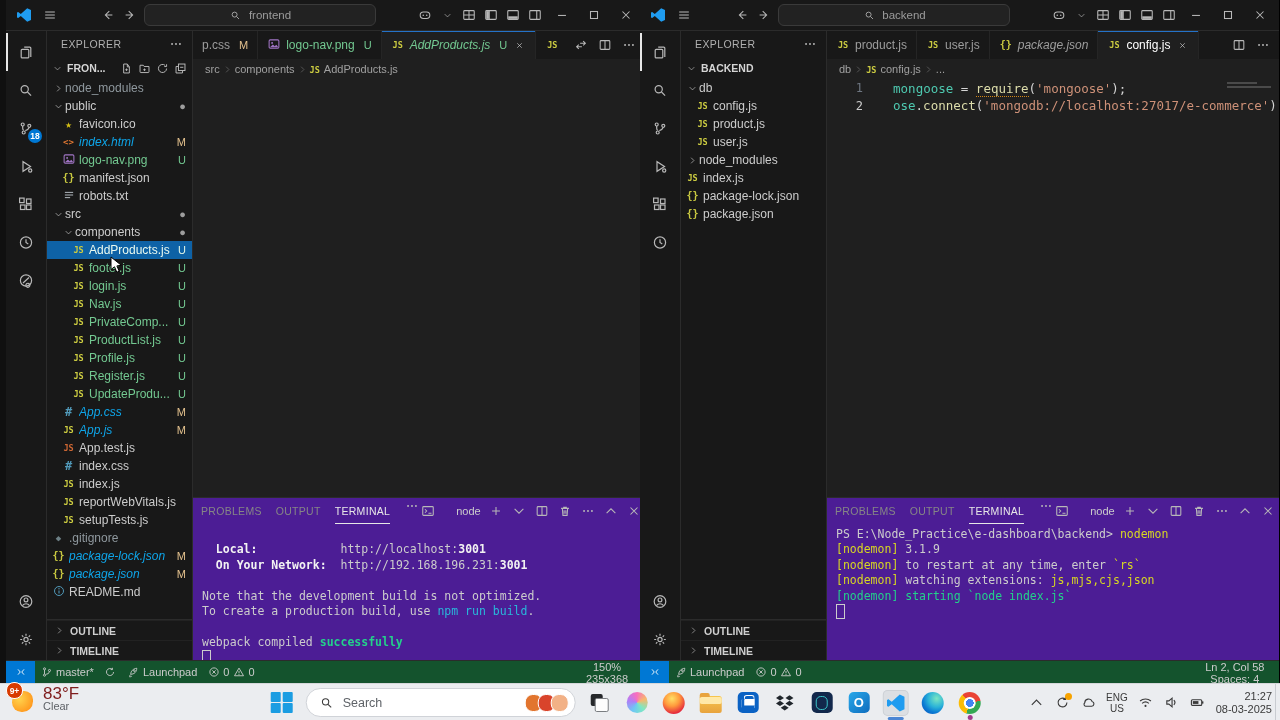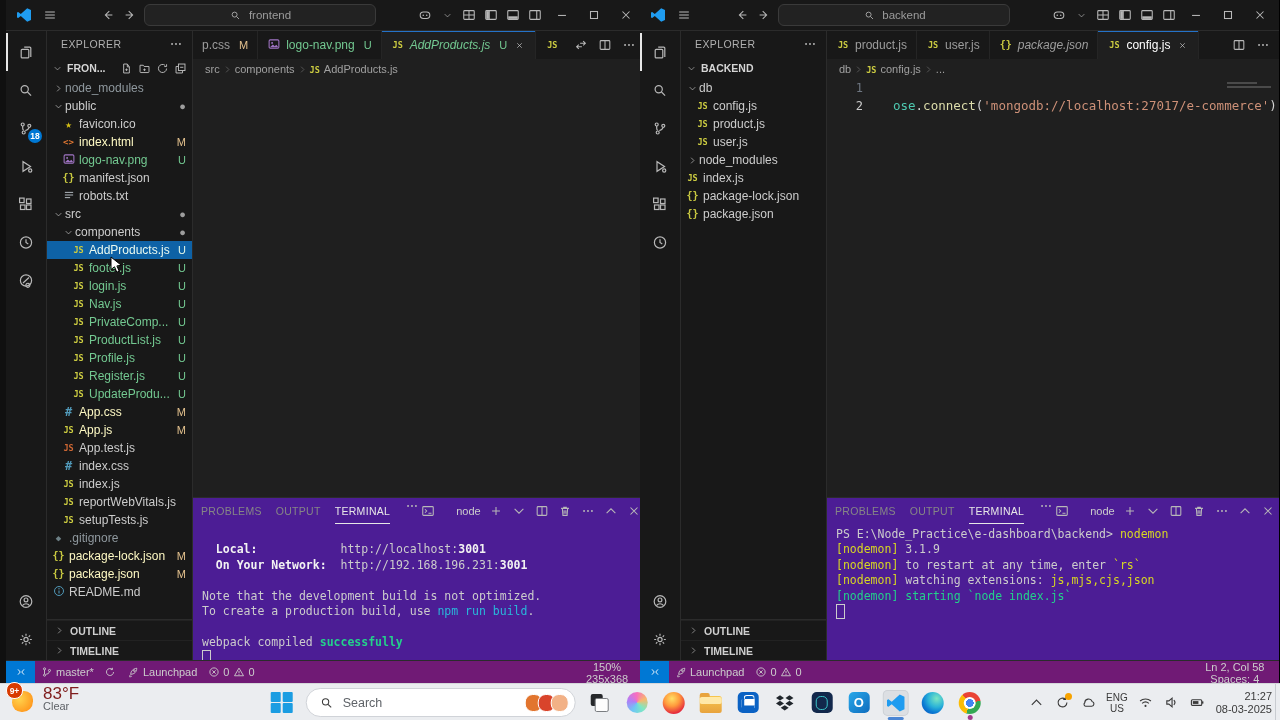--- a/index.html
+++ b/index.html
@@ -45,21 +45,21 @@
   .sbsec-title{flex:1;white-space:nowrap;overflow:hidden;}
   .sbsec-acts{display:flex;gap:2px;}
   .sbsec-acts .ticon svg{width:13px;height:13px;}
   .tree{flex:1 1 auto;overflow:hidden;font-size:12px;}
   .trow{height:18px;display:flex;align-items:center;padding-right:6px;cursor:pointer;white-space:nowrap;}
   .trow.sel{background:#0e62a6;color:#fff;}
   .twisty{width:14px;flex:0 0 14px;color:#c5c5c5;display:flex;align-items:center;justify-content:center;}
   .twisty svg{width:9px;height:9px;}
   .ficon{width:15px;flex:0 0 15px;display:flex;align-items:center;justify-content:center;margin-right:3px;}
   .flabel{flex:1;overflow:hidden;text-overflow:ellipsis;color:#cccccc;}
-  .c-new{color:#73c991;} .c-mod{color:#fef9c3;} .c-dim{color:#8f989e;} .trow.sel .flabel{color:#eafaf0;}
+  .c-new{color:#73c991;} .c-mod{color:#0ea5e9;font-style:italic;} .c-dim{color:#8f989e;} .trow.sel .flabel{color:#eafaf0;}
   .fbadge{margin-left:4px;font-size:11px;color:#9d9d9d;}
   .fbadge.b-new{color:#73c991;} .fbadge.b-mod{color:#e2c08d;} .trow.sel .fbadge{color:#dff5e8;}
   .gi{font-family:"DejaVu Sans Mono",monospace;font-weight:700;line-height:1;}
   .gi-js{color:#cbcb41;font-size:8.5px;} .gi-jstest{color:#cc6633;font-size:8.5px;}
   .gi-css{color:#519aba;font-size:12px;} .gi-html{color:#e37933;font-size:9px;}
   .gi-braces{color:#cbcb41;font-size:10px;} .gi-star{color:#d8c215;font-size:11px;}
   .gi-diamond{color:#6d8086;font-size:9px;}
   .sbbottom{flex:0 0 auto;border-top:1px solid #2b2b2b;text-align:right;}
   .sbb-row{height:19px;display:flex;align-items:center;gap:3px;padding-left:4px;
     font-size:10.5px;font-weight:700;color:#cfcfcf;border-top:1px solid #222;}
@@ -100,21 +100,21 @@
   .pacts{margin-left:auto;display:flex;align-items:center;gap:7px;color:#c5c5c5;}
   .pacts .shell{display:flex;align-items:center;gap:20px;font-size:11px;color:#cccccc;}
   .term{flex:1;padding:3px 0 0 9px;font-size:11.5px;line-height:15.4px;overflow:hidden;}
   .tline{white-space:pre;}
   .t-fg{color:#cccccc;} .t-boldwhite{color:#f2f2f2;font-weight:700;}
   .t-yellow{color:#d7d722;} .t-green{color:#23d18b;} .t-greenbold{color:#23d18b;font-weight:700;}
   .t-cyan{color:#29b8db;}
   .curbox{display:inline-block;width:7px;height:13px;border:1px solid #cccccc;vertical-align:-2px;}
 
   
-  .statusbar{height:22px;flex:0 0 22px;background:#701a75;border-top:1px solid #2b2b2b;
+  .statusbar{height:22px;flex:0 0 22px;background:#14532d;border-top:1px solid #2b2b2b;
     display:flex;align-items:center;font-size:11px;color:#cccccc;}
   .stleft{display:flex;align-items:center;height:100%;}
   .stright{margin-left:auto;display:flex;align-items:center;height:100%;padding-right:6px;flex-direction:column;}
   .stseg{display:flex;align-items:center;gap:3px;padding:0 5px;height:100%;cursor:pointer;white-space:nowrap;}
   .stseg .ticon{width:13px;height:13px;color:inherit;} .stseg .ticon svg{width:12px;height:12px;}
   .stseg.remote{background:#0078d4;color:#fff;padding:0 8px;}
   .gi-braces-st{color:#cccccc;font-size:10px;}
 
   
   .mcursor{position:absolute;left:110px;top:256px;width:14px;height:18px;z-index:50;pointer-events:none;}
@@ -1184,20 +1184,21 @@
                   <path d="m5.5 3 5 5-5 5"></path>
                 </svg>
               </span>
               <span class="bc-item">
                 <span>...</span>
               </span>
             </div>
         <div class="editor mono">
               <div class="cline">
                 <span class="lnum">1</span>
+                <span style="white-space: pre;"><span class="k-fg">  </span><span class="k-teal">mongoose</span><span class="k-fg"> = </span><span class="k-fnu">require</span><span class="k-fg">(</span><span class="k-str">'mongoose'</span><span class="k-fg">);</span></span>
               </div>
               <div class="cline">
                 <span class="lnum cur">2</span>
                 <span style="white-space: pre; margin-left: 15px;"><span class="k-teal">ose</span><span class="k-fg">.</span><span class="k-fn">connect</span><span class="k-fg">(</span><span class="k-str">'mongodb://localhost:27017/e-commerce'</span><span class="k-fg">);</span><span class="caret"></span></span>
               </div>
               <div class="minimap">
                 <div style="width:30px"></div>
                 <div style="width:44px"></div>
               </div>
             </div>

